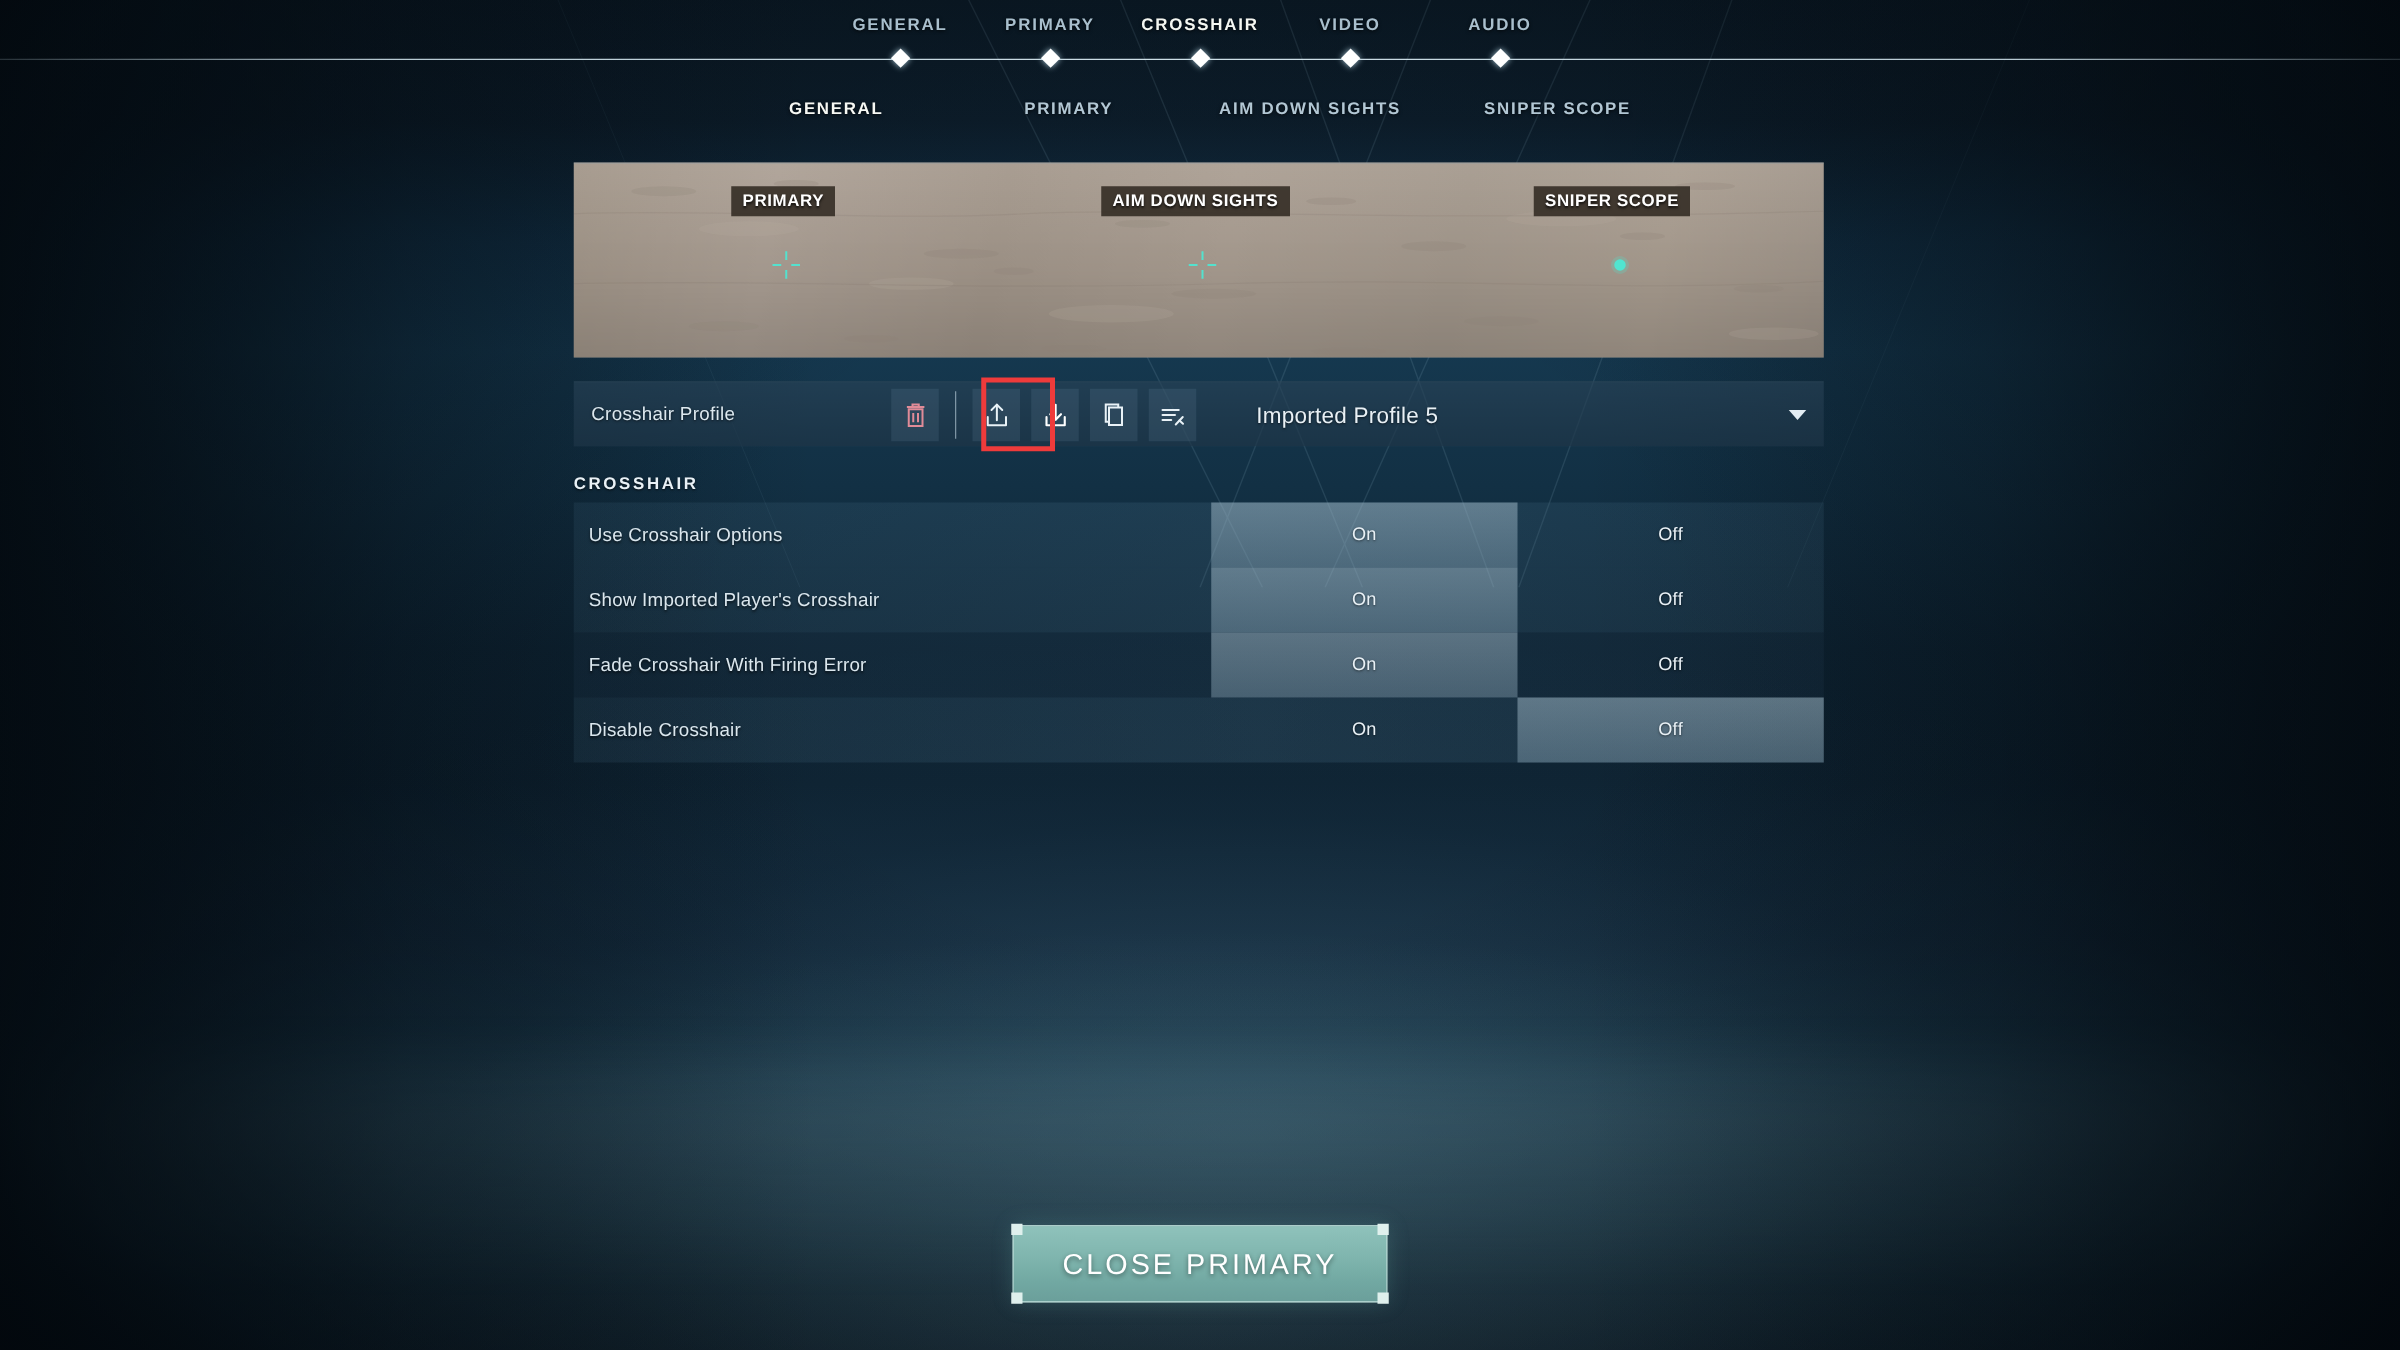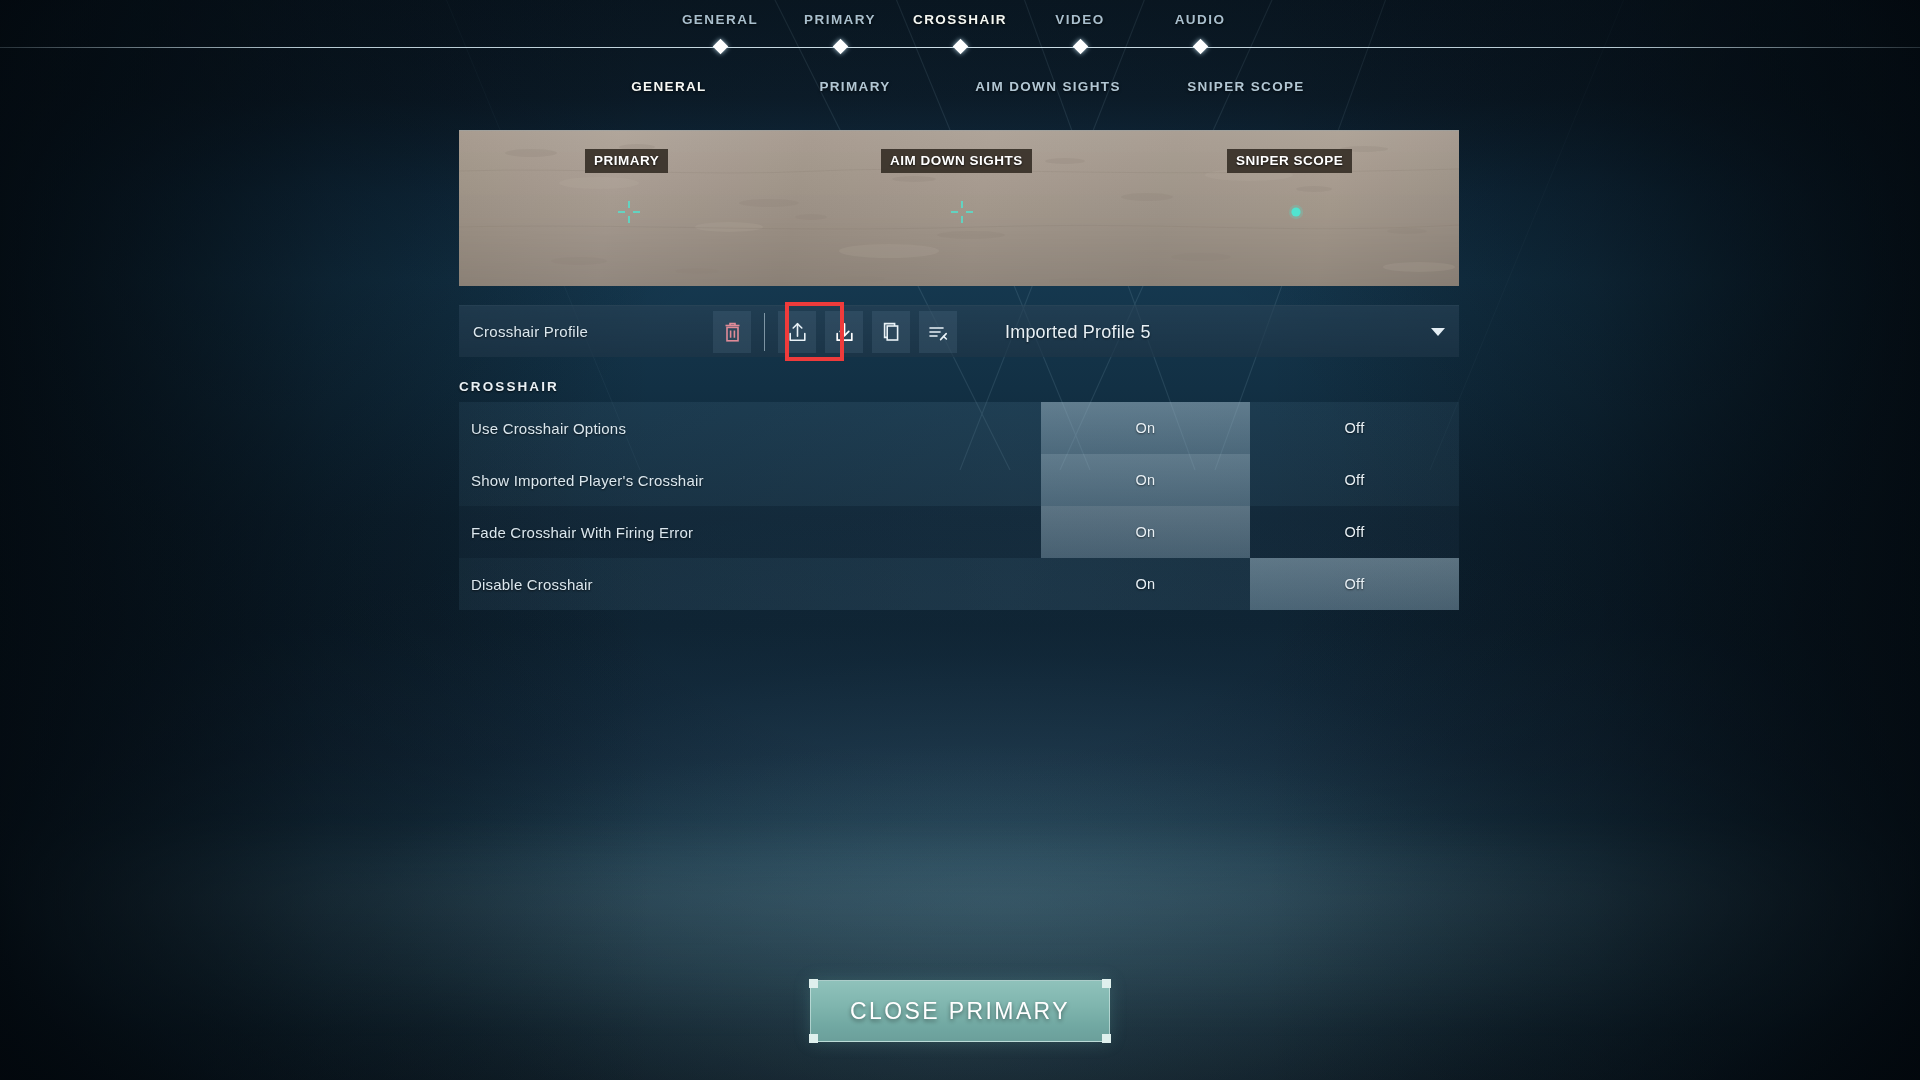--- a/index.html
+++ b/index.html
@@ -195,21 +195,21 @@
   .row-label {
     margin-left: 12px;
     color: #dbe7ee; font-size: 15px; letter-spacing: .2px;
     text-shadow: 0 1px 2px rgba(0,0,0,.6);
   }
   .toggle {
     position: absolute; right: 0; top: 0; height: 52px;
     display: flex;
   }
   .toggle-opt {
-    width: 209px; height: 52px;
+    width: 245px; height: 52px;
     display: flex; align-items: center; justify-content: center;
     color: #e9f1f6; font-size: 14.5px; letter-spacing: .3px;
     text-shadow: 0 1px 2px rgba(0,0,0,.55);
     cursor: pointer;
     text-align: right;
   }
   .toggle-opt.selected {
     background: linear-gradient(180deg, rgba(176,200,214,0.46) 0%, rgba(148,176,193,0.40) 100%);
   }
 

